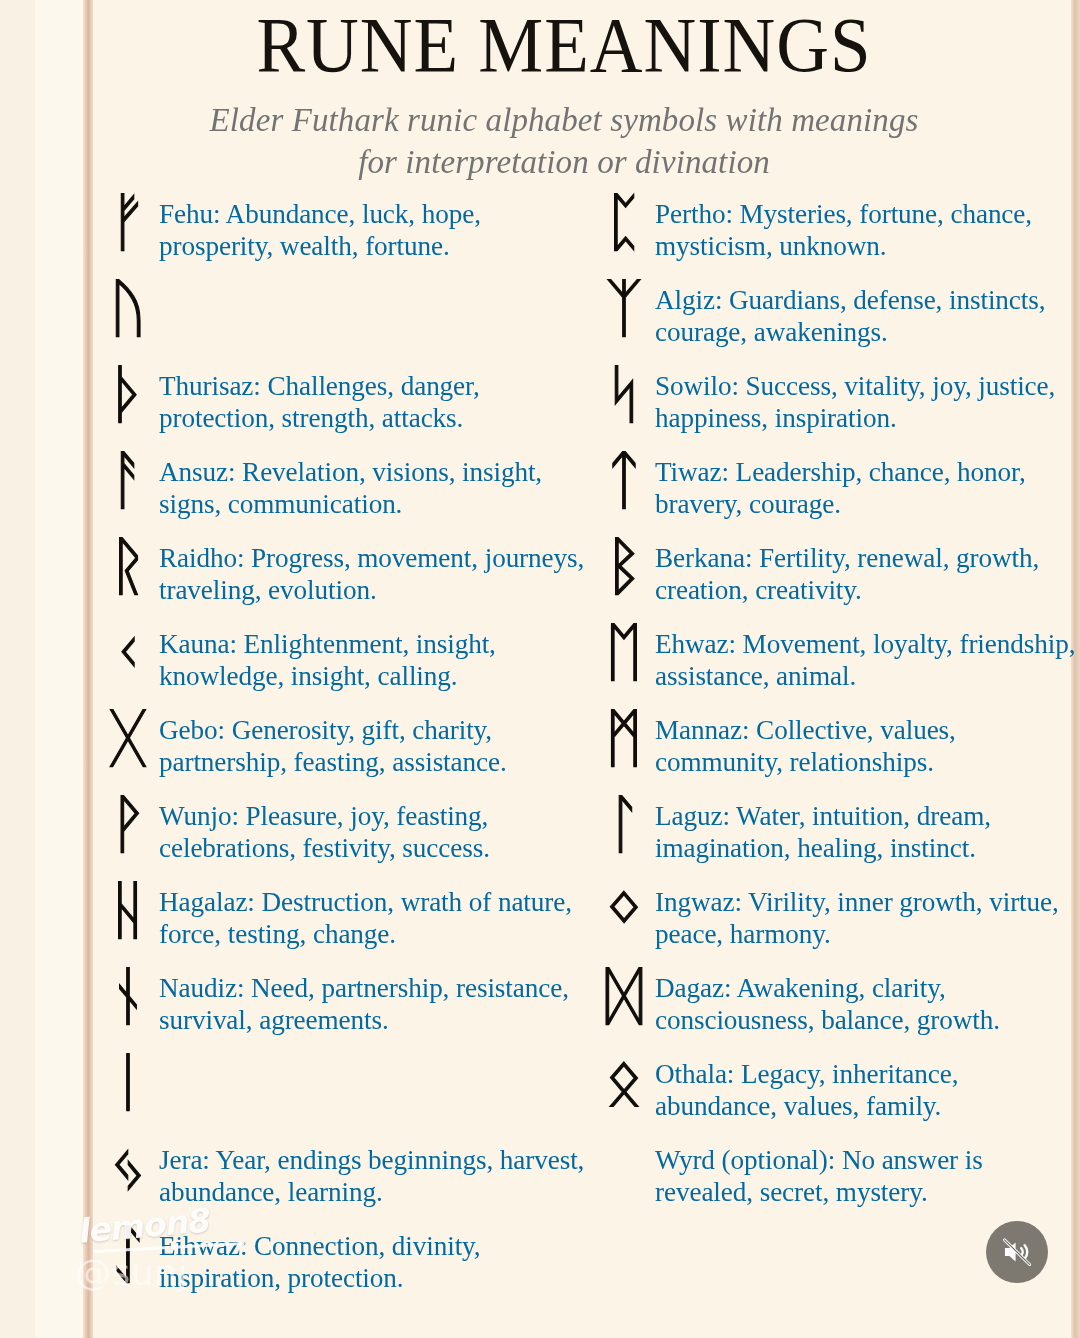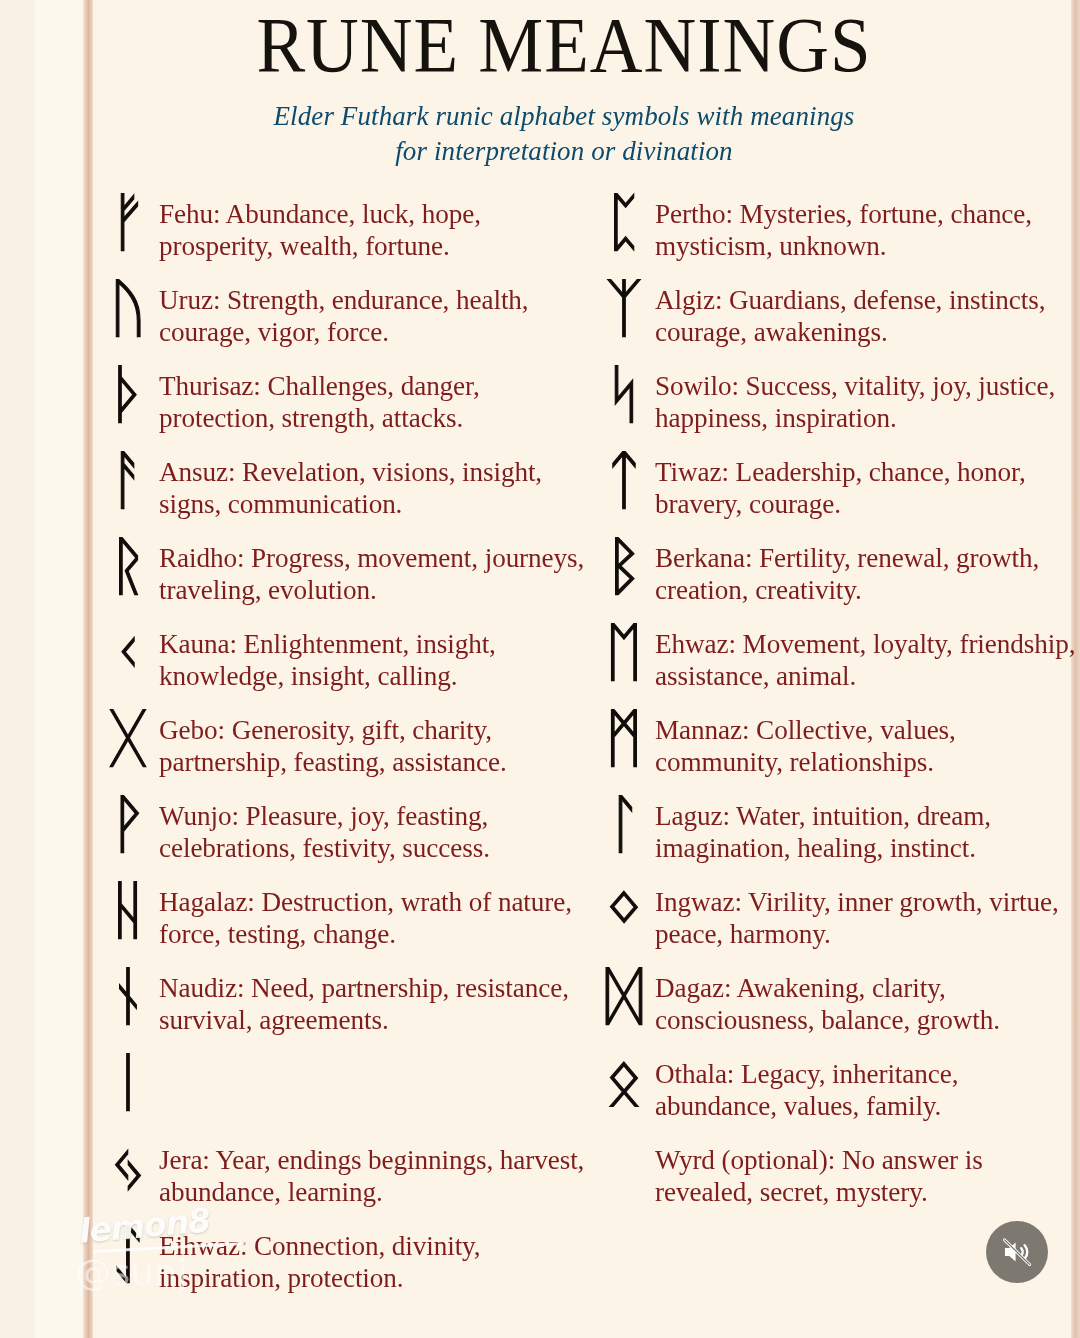--- a/index.html
+++ b/index.html
@@ -28,22 +28,22 @@
   
   header{position:absolute;left:58px;right:45px;top:0;text-align:center;}
   .title{
     font-size:73px;line-height:1;letter-spacing:1px;
     color:#16130f;font-weight:400;
     margin:8px 0 0 0;
     font-family:"Liberation Serif","DejaVu Serif",serif;
     transform:scaleY(1.08);
   }
   .subtitle{
-    font-style:italic;font-size:27px;line-height:1.28;
-    color:#0c4a6e;margin-top:18px;letter-spacing:.1px;
+    font-style:italic;font-size:33px;line-height:1.28;
+    color:#737373;margin-top:18px;letter-spacing:.1px;
   }
 
   
   .columns{
     position:absolute;top:190px;left:62px;right:46px;
     display:flex;gap:0;
   }
   .col{width:494px;flex:0 0 494px;}
   .col.right{margin-left:2px;}
 
@@ -59,21 +59,21 @@
     text-align:center;
     font-family:"DejaVu Sans","Liberation Sans",sans-serif;
     font-weight:400;
     padding-top:2px;
     -webkit-text-stroke:1.1px #100d0a;
   }
   .glyph.empty{visibility:hidden;}
   .meaning{
     flex:1;
     font-size:27.2px;line-height:1.18;
-    color:#7f1d1d;
+    color:#0369a1;
     padding-top:8px;
     letter-spacing:-0.1px;
   }
 
   
   .r0{min-height:86px}
   .r1{min-height:86px}
   .r2{min-height:86px}
   .r3{min-height:86px}
 
@@ -130,21 +130,20 @@
 
   <div class="columns">
 
     <div class="col left">
       <div class="rune-row r0">
         <span class="glyph">ᚠ</span>
         <span class="meaning">Fehu: Abundance, luck, hope, prosperity, wealth, fortune.</span>
       </div>
       <div class="rune-row r1">
         <span class="glyph">ᚢ</span>
-        <span class="meaning">Uruz: Strength, endurance, health, courage, vigor, force.</span>
       </div>
       <div class="rune-row r2">
         <span class="glyph">ᚦ</span>
         <span class="meaning">Thurisaz: Challenges, danger, protection, strength, attacks.</span>
       </div>
       <div class="rune-row r3">
         <span class="glyph">ᚨ</span>
         <span class="meaning">Ansuz: Revelation, visions, insight, signs, communication.</span>
       </div>
       <div class="rune-row r0">

